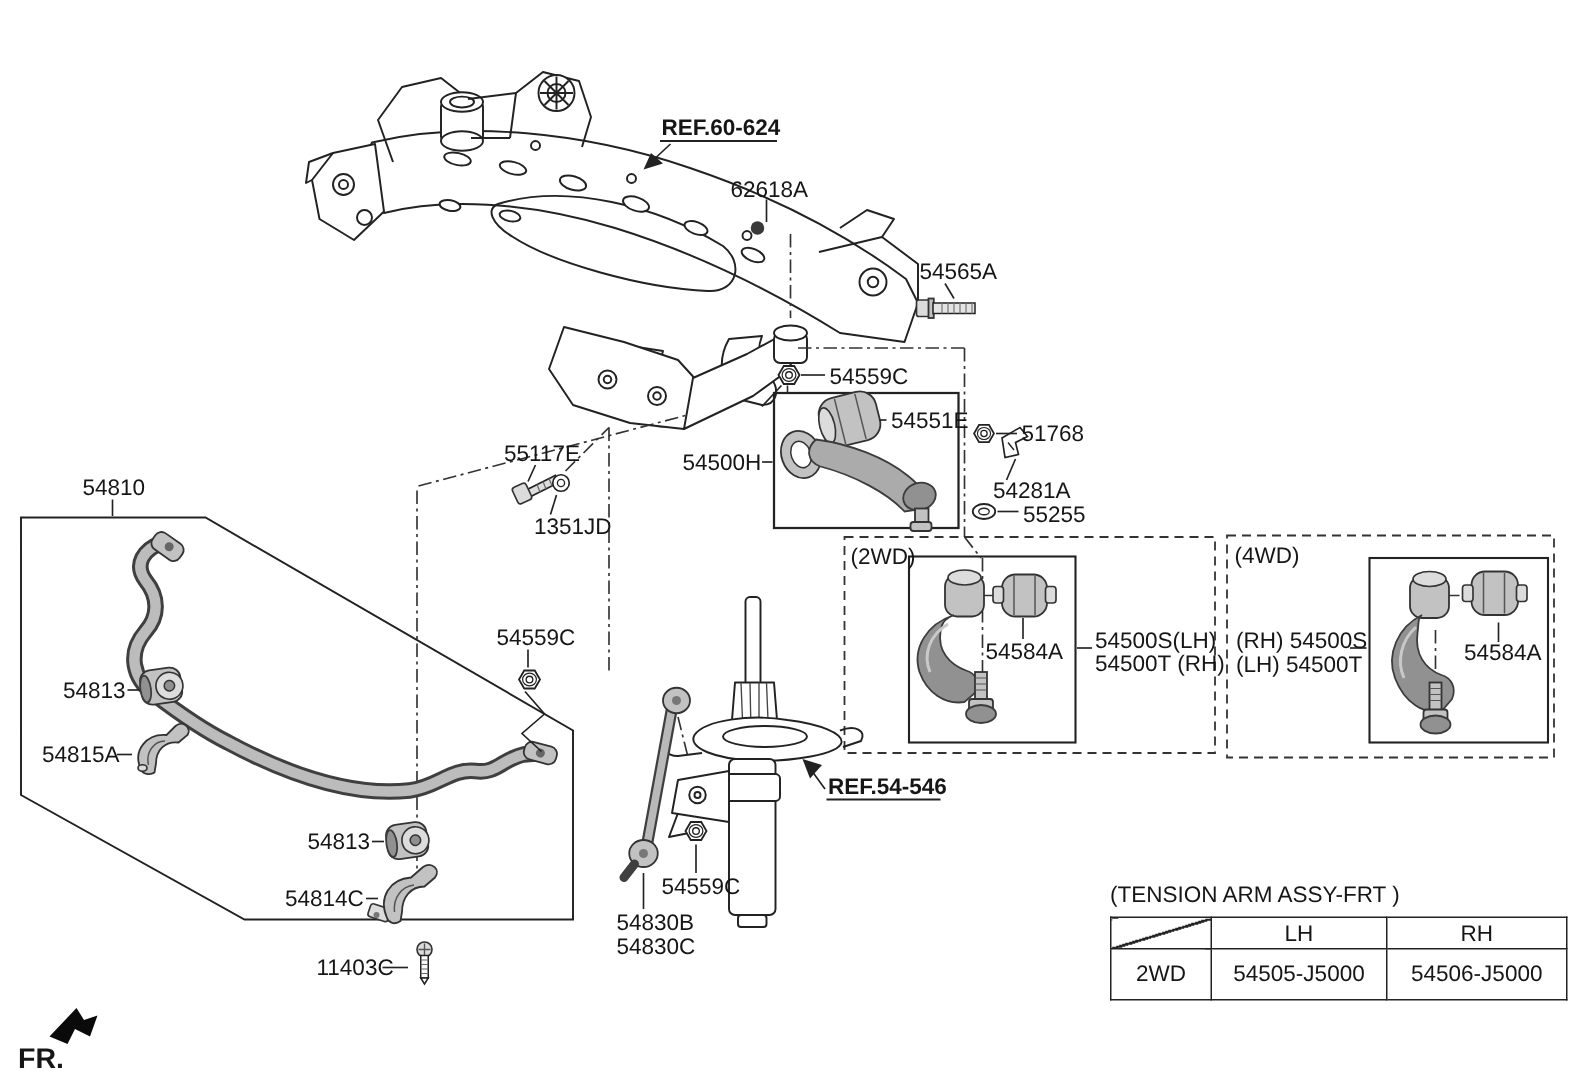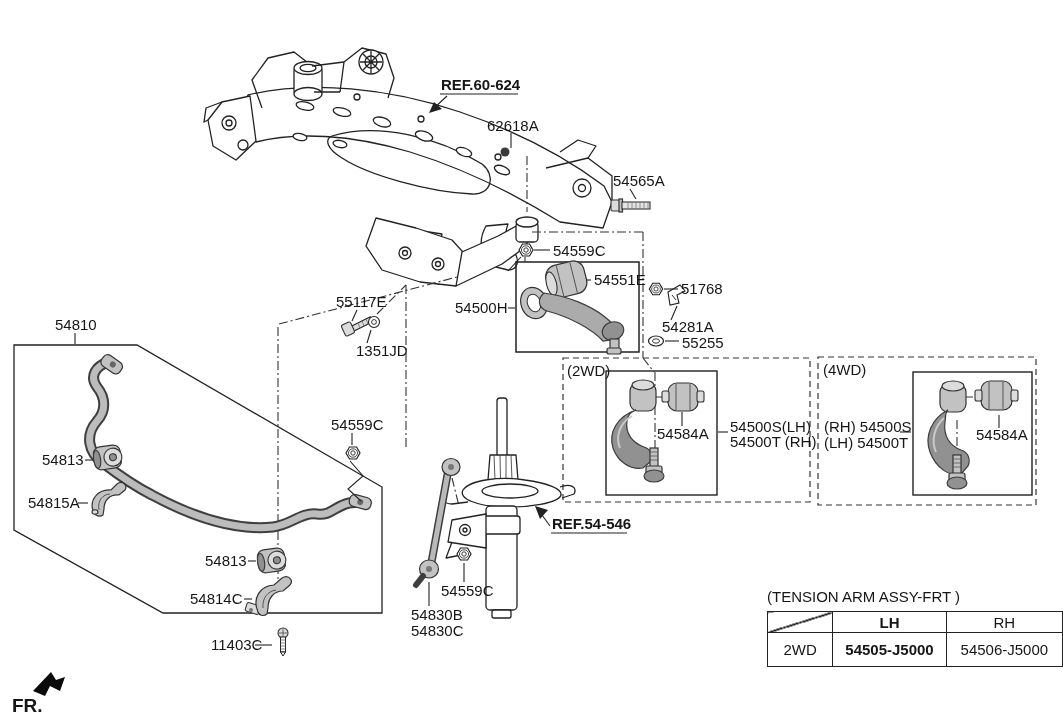--- a/index.html
+++ b/index.html
@@ -12,28 +12,28 @@
   .ln{stroke:#222;stroke-width:1.2;}
   .ldr{stroke:#222;stroke-width:1.1;fill:none;}
   .cdash{stroke:#333;stroke-width:1.1;fill:none;stroke-dasharray:9 3 2 3;}
   .boxsolid{fill:none;stroke:#222;stroke-width:1.5;}
   .boxdash{fill:none;stroke:#333;stroke-width:1.2;stroke-dasharray:6 4;}
   .frame{fill:#fff;stroke:#222;stroke-width:1.3;stroke-linejoin:round;}
   .frameo{fill:none;stroke:#222;stroke-width:1.3;stroke-linejoin:round;}
   .metal{fill:#c2c2c2;stroke:#333;stroke-width:1.2;}
   .metald{fill:#919191;stroke:#3c3c3c;stroke-width:1.2;}
   .metall{fill:#dcdcdc;stroke:#333;stroke-width:1.1;}
-  .tbl-wrap{position:absolute;left:740px;top:588px;margin-left:27px;}
+  .tbl-wrap{position:absolute;left:740px;top:588px;}
   .tbl-title{font-size:15px;color:#161616;margin:0 0 6px 0;}
   table{border-collapse:collapse;}
   td{border:1.5px solid #222;font-size:15px;text-align:center;color:#161616;padding:0;}
   tr.hdr td{height:20px;}
   tr.data td{height:33px;text-align:center;}
   td.c1{width:66px;}
-  td.c2{width:116px;font-weight:bold;}
+  td.c2{width:116px;}
   td.c3{width:119px;}
   td.diag{background:linear-gradient(to bottom right,transparent calc(50% - 0.9px),
           #222 calc(50% - 0.9px),#222 calc(50% + 0.9px),transparent calc(50% + 0.9px));}
 </style>
 </head>
 <body>
 
 <div class="stage">
 <svg width="1063" height="727" viewBox="0 0 1063 727">
 

